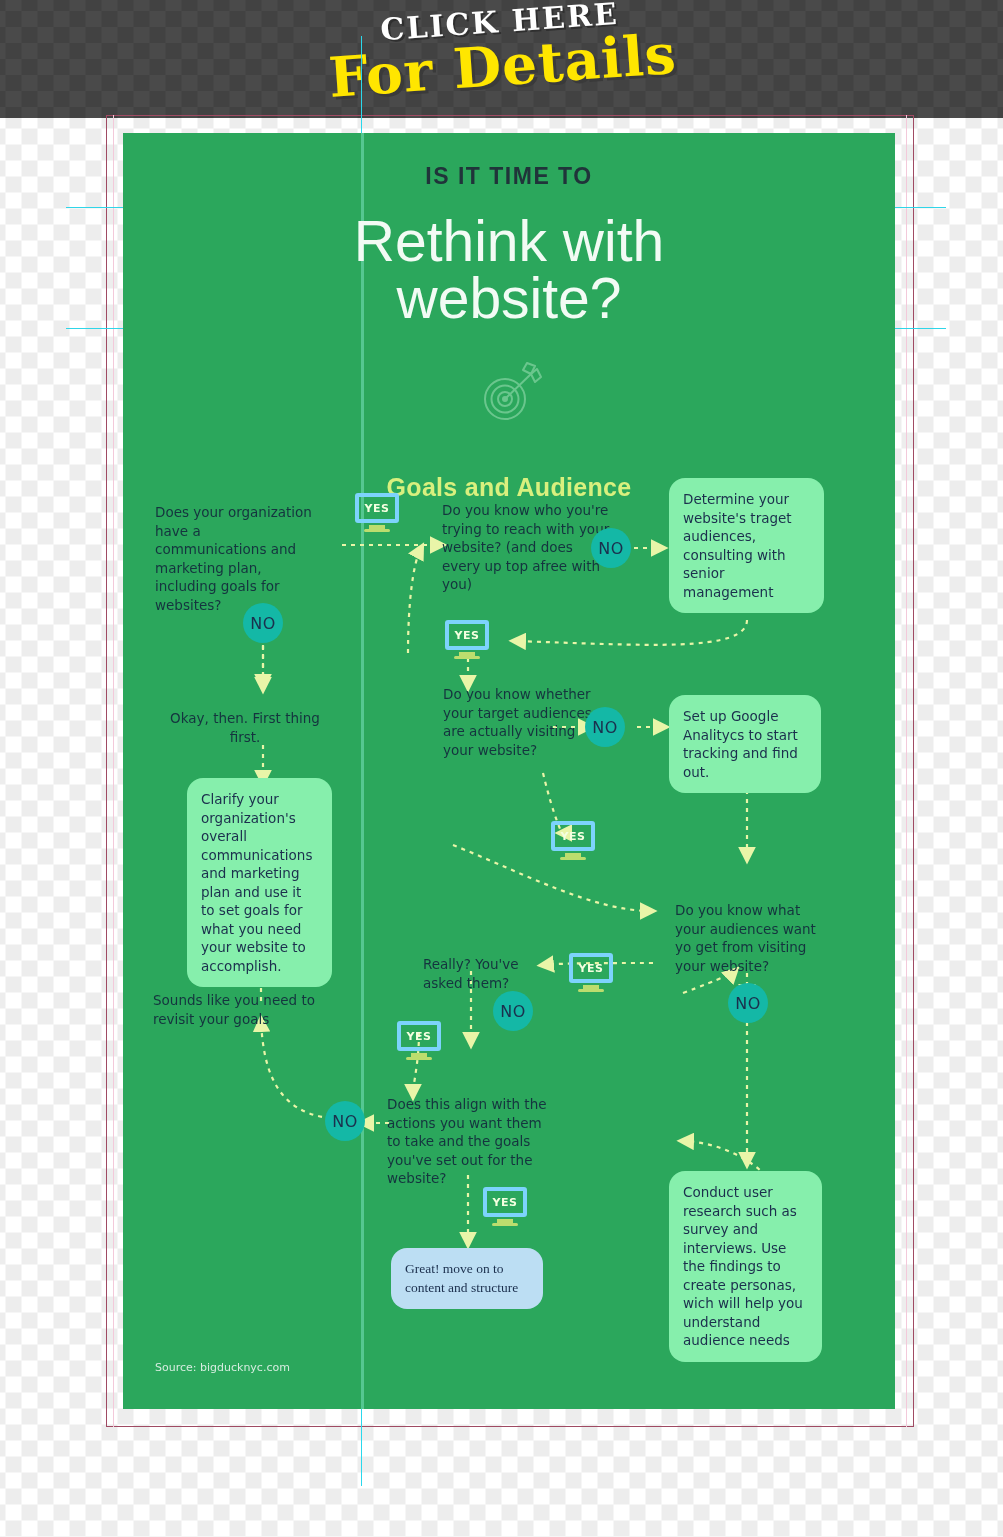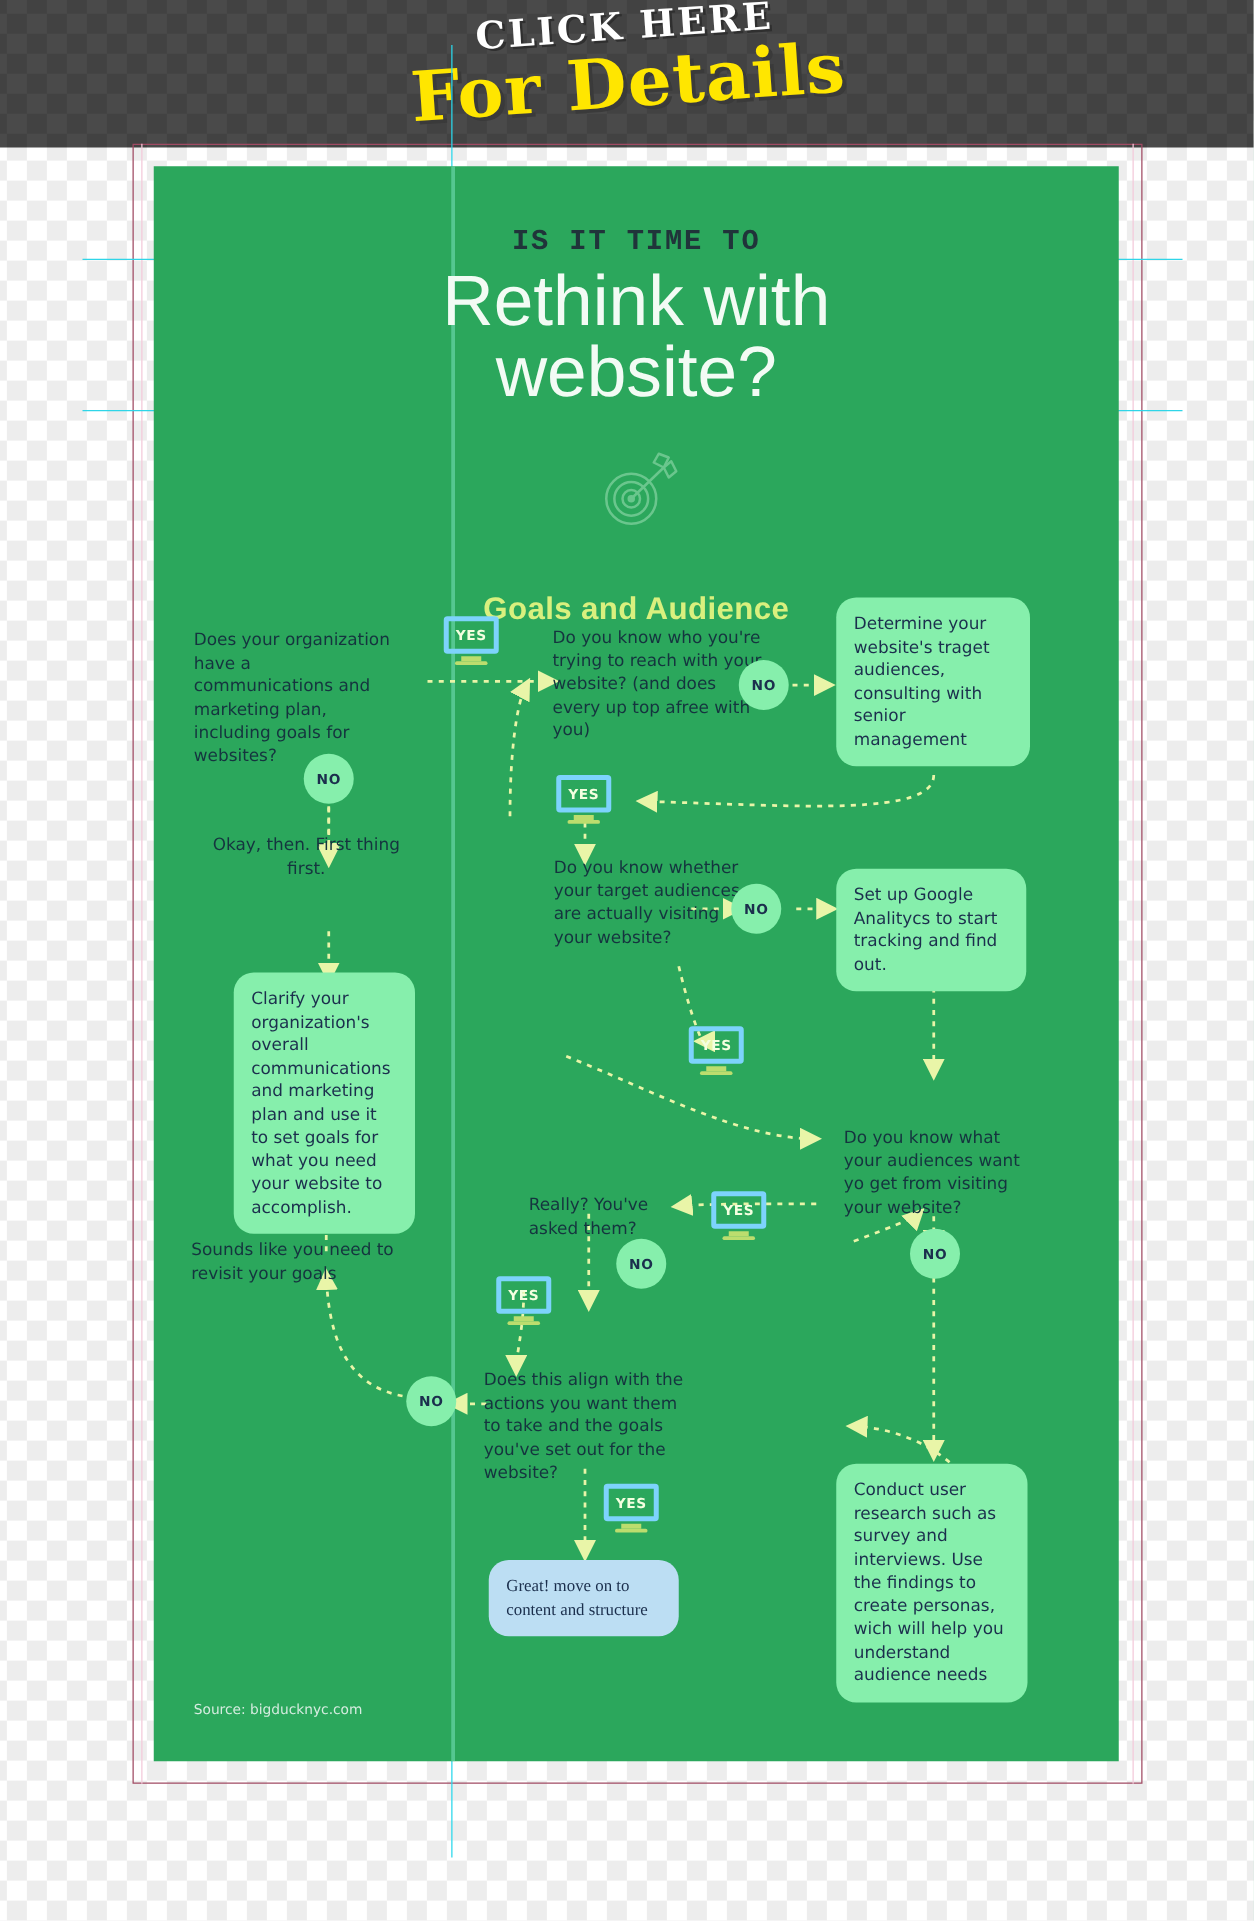--- a/index.html
+++ b/index.html
@@ -55,23 +55,23 @@
     background:#2ba75c;overflow:hidden;
   }
   
   #poster-column-line{
     position:absolute;left:238px;top:0;width:3px;height:1276px;
     background:rgba(120,225,190,0.55);
   }
 
   
   #kicker{
-    position:absolute;left:0;top:47px;width:772px;text-align:center;
+    position:absolute;left:0;top:30px;width:772px;text-align:center;
     color:#20343a;font-size:23px;letter-spacing:1.5px;font-weight:bold;
-    font-family:Liberation Mono, monospace;
+    font-family:Liberation Sans, sans-serif;
   }
   #headline{
     position:absolute;left:0;top:80px;width:772px;text-align:center;
     color:#f2fbf4;font-size:57px;line-height:57px;font-weight:normal;
     font-family:"Liberation Sans", sans-serif;
   }
   #target-icon{
     position:absolute;left:352px;top:228px;width:70px;height:65px;opacity:.55;
   }
   #section-title{
@@ -88,21 +88,21 @@
   }
   .bluebox{
     position:absolute;background:#86efac;border-radius:16px;
     color:#1b2f4d;font-size:13.5px;line-height:18.5px;
     padding:12px 14px;box-sizing:border-box;
     font-family:"DejaVu Sans", sans-serif;
   }
   .bluebox.pale{background:#bcdef3;}
   .nocircle{
     position:absolute;width:40px;height:40px;border-radius:50%;
-    background:#86efac;color:#1b2f4d;font-size:11px;font-weight:bold;
+    background:#14b8a6;color:#1b2f4d;font-size:16px;font-weight:normal;
     display:flex;align-items:center;justify-content:center;
     letter-spacing:.5px;font-family:"DejaVu Sans", sans-serif;
   }
   .yesmon{position:absolute;width:44px;height:40px;}
   .yesmon .scr{
     width:44px;height:30px;border:4px solid #7dd3fc;border-radius:3px;
     box-sizing:border-box;display:flex;align-items:center;justify-content:center;
     color:#f4ffe0;font-size:11px;font-weight:bold;letter-spacing:.5px;
     font-family:"DejaVu Sans", sans-serif;
   }
@@ -215,21 +215,21 @@
       <path d="M660 1160 C700 1060, 620 1010, 560 1008"></path>
 
       <path d="M560 860 C600 845, 610 840, 612 838"></path>
     </g>
   </svg>
 
   <div class="qtext" style="left:32px;top:370px;width:160px;">Does your organization have a communications and marketing plan, including goals for websites?</div>
 
   <div class="nocircle" style="left:120px;top:470px;">NO</div>
 
-  <div class="qtext" style="left:32px;top:534px;width:180px;text-align:center;">Okay, then. First thing first.</div>
+  <div class="qtext" style="left:32px;top:576px;width:180px;text-align:center;">Okay, then. First thing first.</div>
 
   <div class="bluebox" style="left:64px;top:645px;width:145px;">Clarify your organization's overall communications and marketing plan and use it to set goals for what you need your website to accomplish.</div>
 
   <div class="qtext" style="left:30px;top:858px;width:170px;">Sounds like you need to revisit your goals</div>
 
   <div class="nocircle" style="left:202px;top:968px;">NO</div>
 
   <div class="yesmon" style="left:232px;top:360px;">
     <div class="scr">YES</div>
     <div class="stand"></div>

